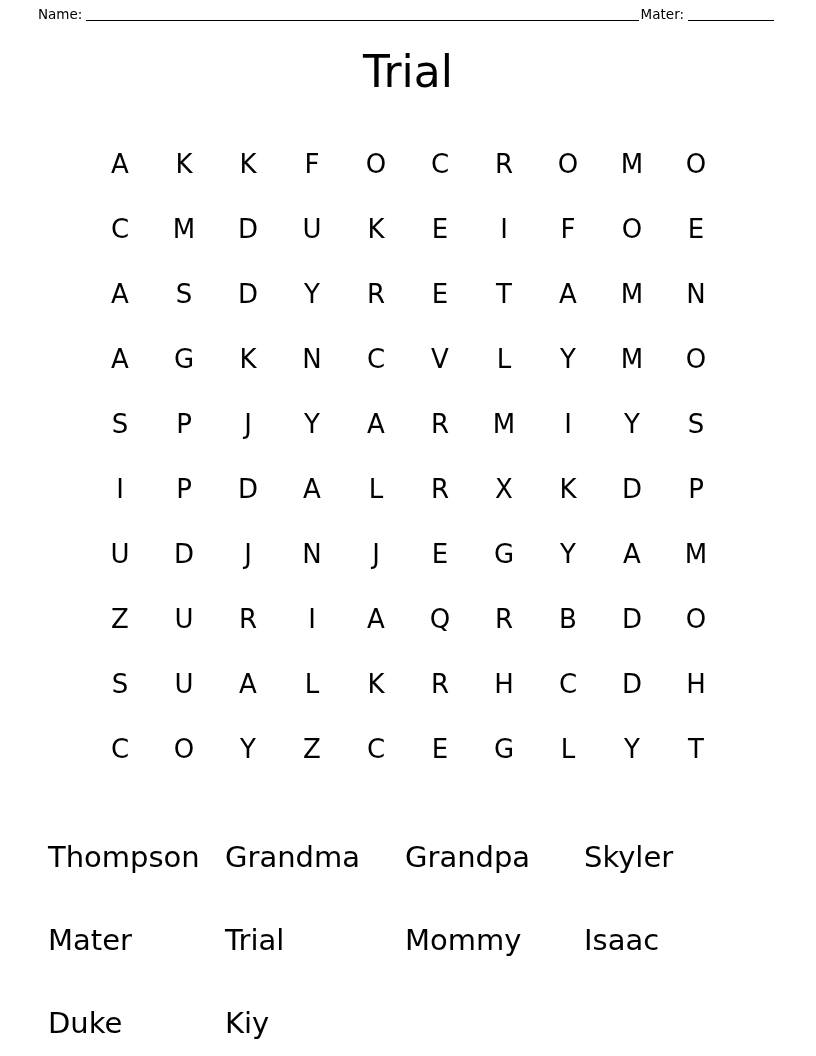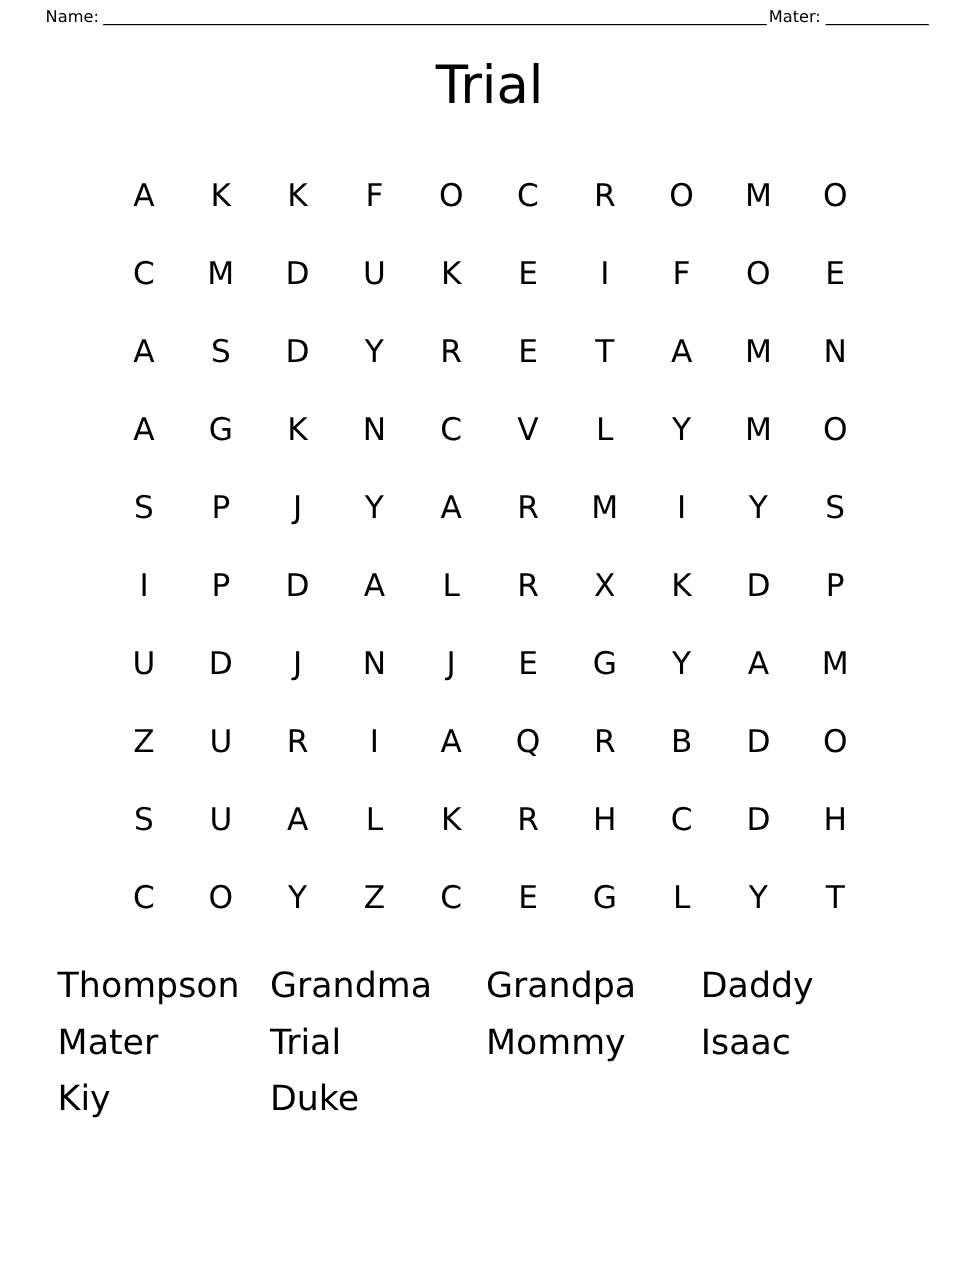--- a/index.html
+++ b/index.html
@@ -78,20 +78,21 @@
   .word-row {
     display: grid;
     grid-template-columns: 177px 180px 179px auto;
     margin-bottom: 13px;
   }
   .word {
     font-size: 29px;
     line-height: 34px;
     font-weight: 400;
     white-space: nowrap;
+    margin-top: 36px;
   }
 </style>
 </head>
 <body>
 
 <div class="page">
 
   <div class="header-row">
     <span class="hdr-label">Name:</span>
     <span class="rule rule-name"></span>
@@ -211,28 +212,28 @@
     <div class="cell">L</div>
     <div class="cell">Y</div>
     <div class="cell">T</div>
   </div>
 
   <div class="wordlist">
     <div class="word-row">
       <div class="word">Thompson</div>
       <div class="word">Grandma</div>
       <div class="word">Grandpa</div>
-      <div class="word">Daddy</div>
+      <div class="word">Skyler</div>
     </div>
     <div class="word-row">
       <div class="word">Mater</div>
       <div class="word">Trial</div>
       <div class="word">Mommy</div>
       <div class="word">Isaac</div>
     </div>
     <div class="word-row">
+      <div class="word">Duke</div>
       <div class="word">Kiy</div>
-      <div class="word">Duke</div>
       <div class="word"></div>
     </div>
   </div>
 
 </div>
 
 </body></html>

